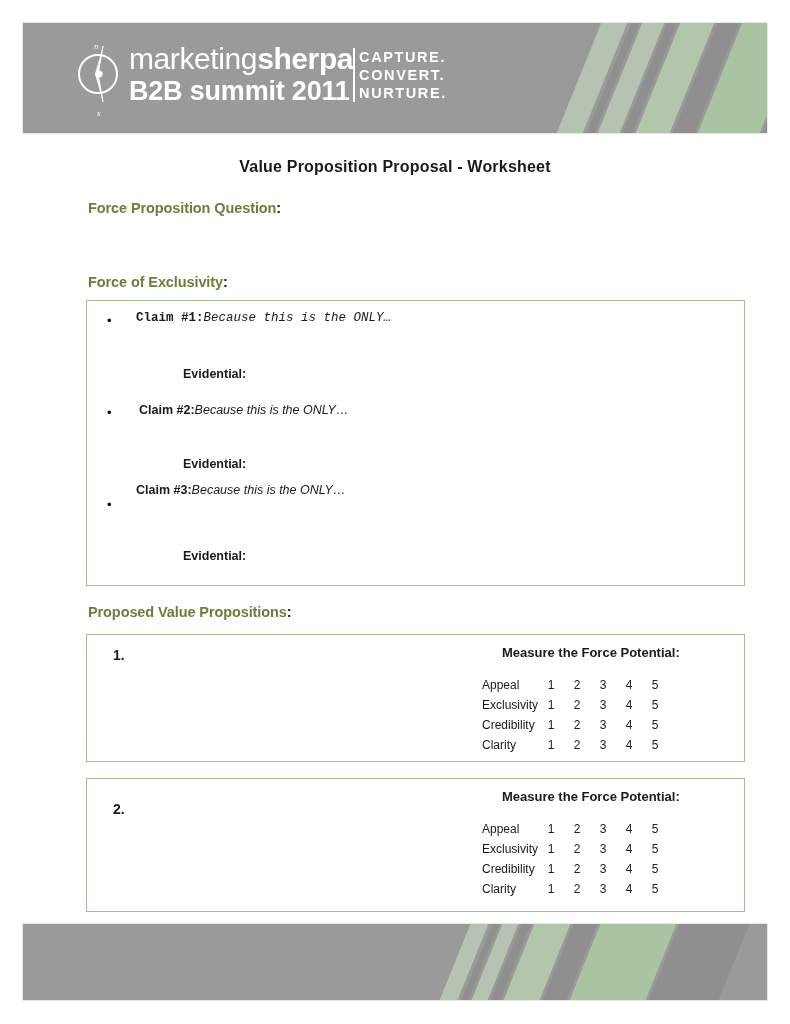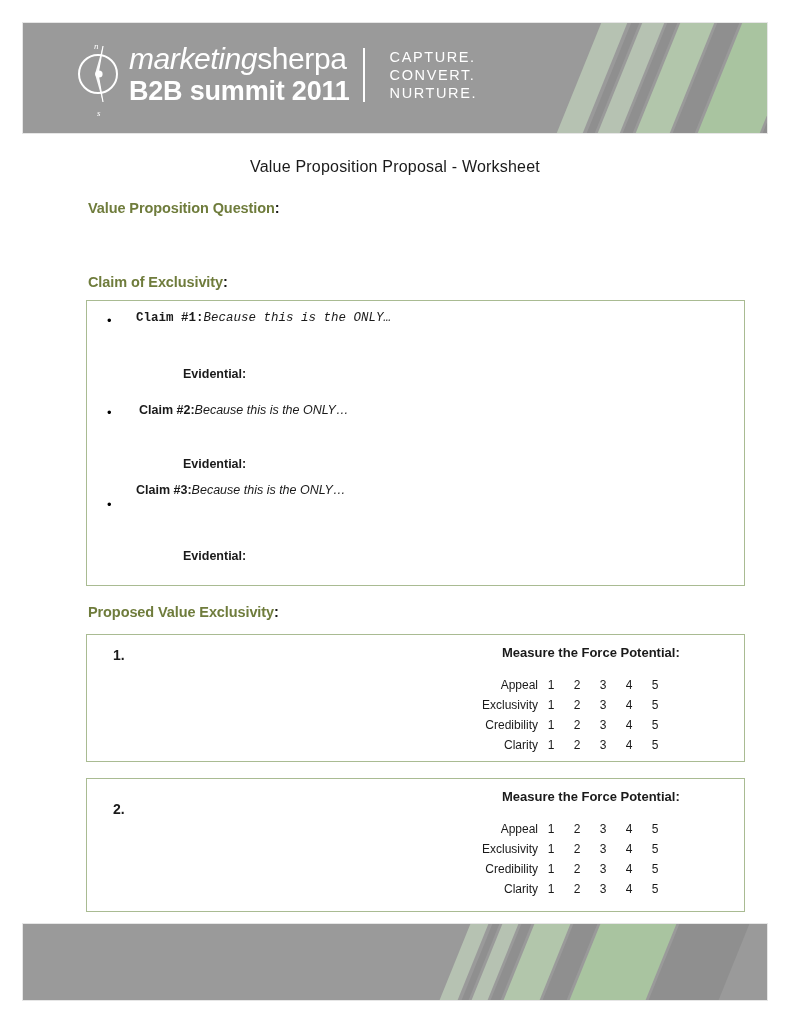--- a/index.html
+++ b/index.html
@@ -70,49 +70,49 @@
   .logo-words {
     margin-left: 2px;
     margin-top: 2px;
   }
   .logo-line1 {
     font-size: 30px;
     line-height: 34px;
     letter-spacing: -0.4px;
     white-space: nowrap;
   }
-  .logo-line1 .thin { font-weight: 300; font-style: italic; }
-  .logo-line1 .bold { font-weight: 400; }
+  .logo-line1 .thin { font-weight: 300; }
+  .logo-line1 .bold { font-weight: 700; }
   .logo-line2 {
     font-size: 27px;
     line-height: 30px;
     font-weight: 700;
     letter-spacing: -0.2px;
     white-space: nowrap;
   }
   .logo-tag {
-    margin-left: 13px;
-    padding-left: 25px;
+    margin-left: 0;
+    padding-left: 4px;
     border-left: 2px solid #ffffff;
     margin-top: 8px;
     font-size: 14.5px;
     line-height: 18px;
     letter-spacing: 1.6px;
-    font-weight: 400;
+    font-weight: 700;
   }
 
   
   .doc-title {
     position: absolute;
     left: 0;
     right: 0;
     top: 158px;
     text-align: center;
     font-size: 16px;
-    font-weight: 400;
+    font-weight: 700;
     color: #1a1a1a;
     letter-spacing: 0.2px;
   }
 
   .section-head {
     position: absolute;
     left: 88px;
     font-size: 14.5px;
     font-weight: 700;
     color: #6f7c3c;
@@ -192,21 +192,20 @@
     font-size: 12px;
     color: #1a1a1a;
   }
   .force-table td {
     padding: 0;
     height: 20px;
     vertical-align: middle;
     font-weight: 400;
   }
   .force-label {
-    text-align: right;
     padding-right: 14px;
     white-space: nowrap;
   }
   .force-val {
     text-align: center;
     width: 26px;
   }
 </style>
 </head>
 <body>
@@ -243,40 +242,40 @@
       <div class="logo-tag">
         <div>CAPTURE.</div>
         <div>CONVERT.</div>
         <div>NURTURE.</div>
       </div>
     </div>
   </div>
 
   <div class="doc-title">Value Proposition  Proposal  -  Worksheet</div>
 
-  <div class="section-head head-question"><span>Value Proposition Question</span><span class="colon">:</span></div>
-
-  <div class="section-head head-claims"><span>Claim of Exclusivity</span><span class="colon">:</span></div>
+  <div class="section-head head-question"><span>Force Proposition Question</span><span class="colon">:</span></div>
+
+  <div class="section-head head-claims"><span>Force of Exclusivity</span><span class="colon">:</span></div>
 
   <div class="box box-claims">
 
     <span class="bullet" style="left:20px;top:13px;">•</span>
     <div class="claim-row" style="left:49px;top:10px;font-family:Liberation Mono, monospace;"><span class="claim-label">Claim #1:</span><span class="claim-text">Because this is the ONLY…</span></div>
     <div class="evidential" style="left:96px;top:66px;">Evidential:</div>
 
     <span class="bullet" style="left:20px;top:105px;">•</span>
     <div class="claim-row" style="left:52px;top:102px;text-align:right;"><span class="claim-label">Claim #2:</span><span class="claim-text">Because this is the ONLY…</span></div>
     <div class="evidential" style="left:96px;top:156px;">Evidential:</div>
 
     <span class="bullet" style="left:20px;top:197px;">•</span>
     <div class="claim-row" style="left:49px;top:182px;"><span class="claim-label">Claim #3:</span><span class="claim-text">Because this is the ONLY…</span></div>
     <div class="evidential" style="left:96px;top:248px;">Evidential:</div>
   </div>
 
-  <div class="section-head head-props"><span>Proposed Value Exclusivity</span><span class="colon">:</span></div>
+  <div class="section-head head-props"><span>Proposed Value Propositions</span><span class="colon">:</span></div>
 
   <div class="box box-prop1">
     <div class="prop-number" style="left:26px;top:12px;">1.</div>
     <div class="force-title" style="left:415px;top:10px;">Measure the Force Potential:</div>
     <table class="force-table" style="left:395px;top:40px;">
       <tbody>
         <tr>
           <td class="force-label">Appeal</td>
           <td class="force-val">1</td>
           <td class="force-val">2</td>

